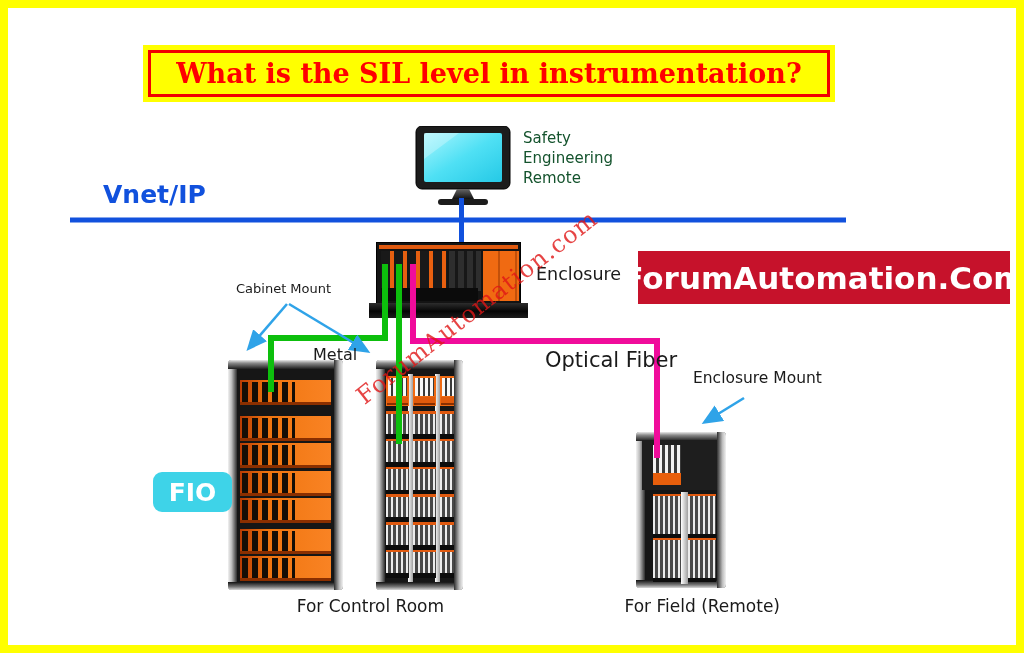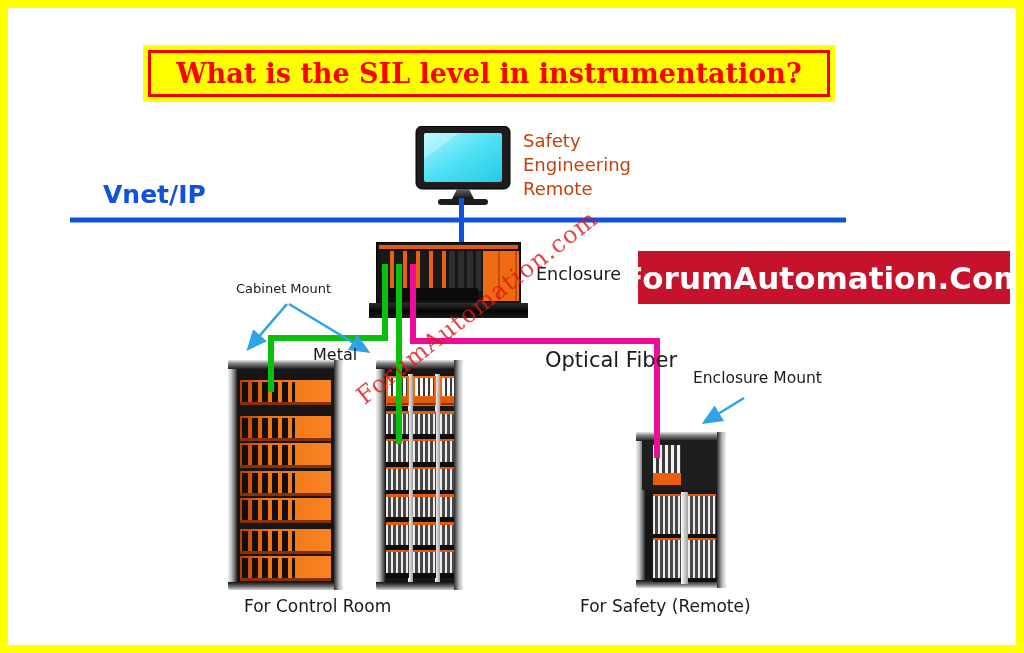--- a/index.html
+++ b/index.html
@@ -12,27 +12,27 @@
   .title-banner{
     position:absolute;left:140px;top:42px;width:682px;height:47px;
     background:var(--yellow,#ffff00);border:3px solid #f20000;box-sizing:border-box;
     box-shadow:0 0 0 5px var(--yellow,#ffff00);
     display:flex;align-items:center;justify-content:center;
     font-family:"DejaVu Serif",serif;font-weight:bold;font-size:27px;color:var(--title-red,#ff0000);
     white-space:nowrap;
   }
   
   .vnet-label{position:absolute;left:95px;top:172px;font-size:25px;font-weight:bold;color:var(--blue,#1151dd);text-align:right;}
-  .station-label{position:absolute;left:515px;top:121px;font-size:18px;line-height:1.32;color:#c2410c;}
+  .station-label{position:absolute;left:515px;top:121px;font-size:15px;line-height:1.32;color:#14532d;}
   .controller-label{position:absolute;left:528px;top:256px;font-size:17.5px;}
   .cabinet-mount-label{position:absolute;left:228px;top:273px;font-size:13px;}
   .metal-label{position:absolute;left:305px;top:337px;font-size:16px;}
   .optical-fiber-label{position:absolute;left:537px;top:340px;font-size:21px;}
   .enclosure-mount-label{position:absolute;left:685px;top:361px;font-size:15.5px;}
-  .caption{position:absolute;top:588px;width:200px;text-align:left;font-size:17px;}
+  .caption{position:absolute;top:588px;width:200px;text-align:right;font-size:17px;}
   .caption.control-room{left:236px;}
   .caption.field{left:572px;}
   
   .brand-banner{
     position:absolute;left:630px;top:243px;width:372px;height:53px;background:var(--banner-red,#c6122b);
     display:flex;align-items:center;justify-content:center;color:#fff;font-weight:bold;font-size:31px;white-space:nowrap;
   }
   .watermark{
     position:absolute;left:343px;top:380px;transform:rotate(-38deg);transform-origin:0 0;
     font-family:"DejaVu Serif",serif;font-size:24px;letter-spacing:1px;color:#e01616;opacity:.8;white-space:nowrap;pointer-events:none;
@@ -188,17 +188,18 @@
     <path d="M736 390 L697 414" fill="none" stroke-width="2.6" marker-end="url(#ah)" style="stroke:var(--arrow,#2fa3e8)"></path>
   </svg>
 
   <div class="watermark">ForumAutomation.com</div>
 
   <div class="cabinet-mount-label">Cabinet Mount</div>
   <div class="metal-label">Metal</div>
   <div class="optical-fiber-label">Optical Fiber</div>
   <div class="enclosure-mount-label">Enclosure Mount</div>
 
+  <div class="badge fio">FIO</div>
 
   <div class="caption control-room">For Control Room</div>
-  <div class="caption field">For Safety (Remote)</div>
+  <div class="caption field">For Field (Remote)</div>
 
 </div>
 
 </body></html>

